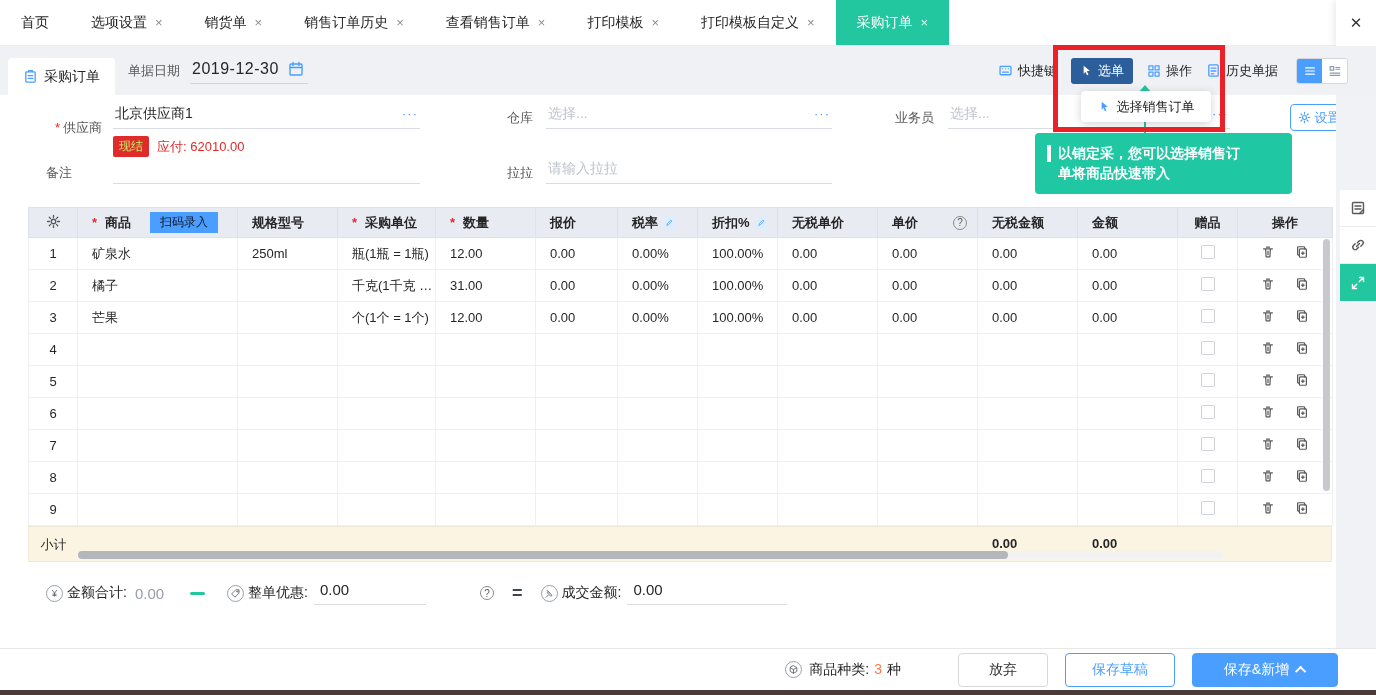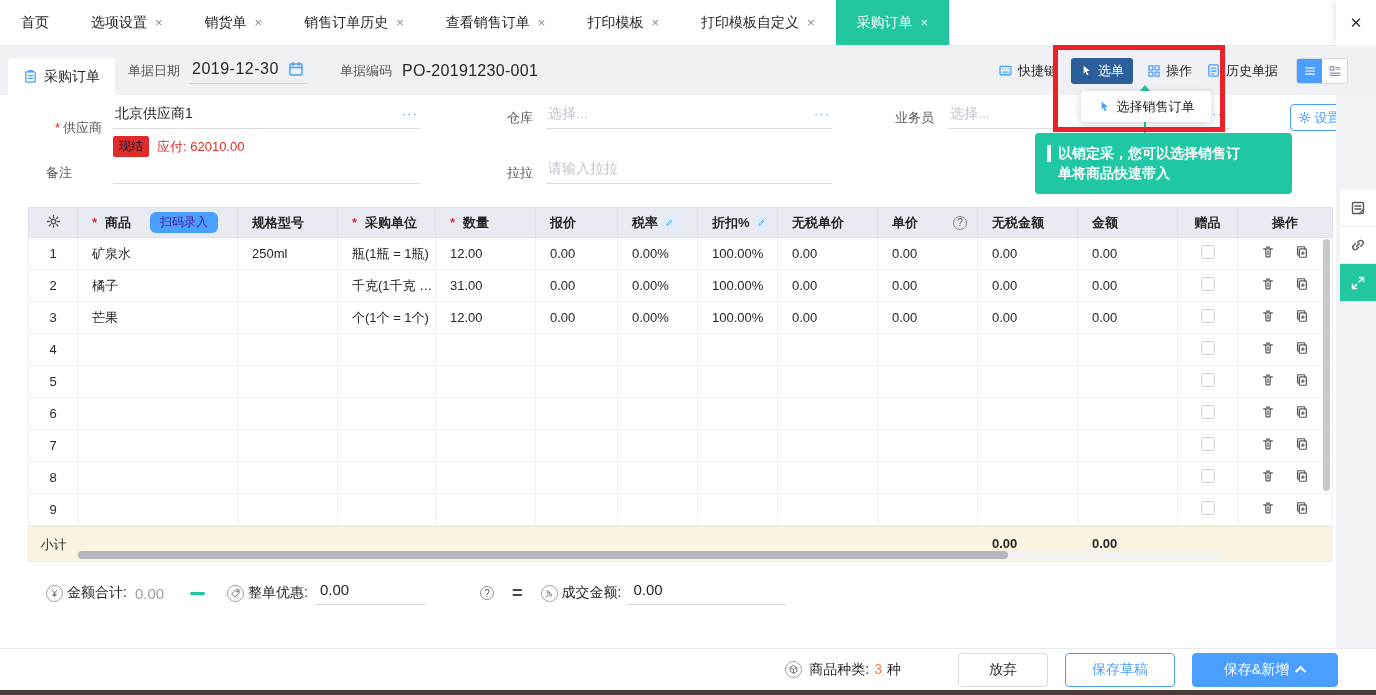--- a/index.html
+++ b/index.html
@@ -45,35 +45,35 @@
   .rail-btn { width:36px; height:37px; background:#fff; border-bottom:1px solid #ececec; display:flex; align-items:center; justify-content:center; cursor:pointer; }
   .rail-btn.green { background:#22C79F; border-bottom:none; }
 
   .req { color:#E02B2B; margin-right:3px; }
   .lbl { position:absolute; font-size:13px; color:#595959; }
   .field { position:absolute; border-bottom:1px solid #d9dce1; height:26px; display:flex; align-items:center; justify-content:space-between; padding:0 2px 4px 2px; font-size:14px; }
   .field .val { color:#262626; }
   .field .ph { color:#c0c4cc; }
   .dots { color:#4A9EFF; font-size:13px; letter-spacing:1px; cursor:pointer; }
   .settle-row { position:absolute; left:113px; top:41px; display:flex; align-items:center; gap:8px; }
-  .badge-red { background:#E02B2B; color:#0f172a; font-size:12px; padding:2px 6px; border-radius:2px; }
+  .badge-red { background:#E02B2B; color:#bef264; font-size:12px; padding:2px 6px; border-radius:2px; }
   .red-text { color:#E02B2B; font-size:13px; }
   .settings-btn { position:absolute; left:1290px; top:9px; width:58px; height:27px; border:1px solid #4A9EFF; border-radius:4px;
                   color:#4A9EFF; font-size:13px; display:flex; align-items:center; justify-content:center; gap:4px; background:#fff; cursor:pointer; }
 
   
   .table-wrap { position:absolute; left:28px; top:112px; width:1304px; }
   table.items { border-collapse:collapse; table-layout:fixed; width:1304px; }
   table.items th { height:30px; background:#E9EBF2; font-size:13px; font-weight:600; color:#262626;
                    border:1px solid #dfe2ea; border-top:1px solid #dfe2ea; padding:0 0 0 14px; text-align:left; }
   table.items td { height:32px; border:1px solid #eef0f3; font-size:13px; color:#262626; padding:0 0 0 14px; background:#fff; }
   table.items th.c, table.items td.c { text-align:center; padding:0; }
   .th-flex { display:flex; align-items:center; gap:5px; }
   .th-flex.spread { justify-content:space-between; padding-right:10px; }
-  .scan-badge { background:#4A9EFF; color:#4c1d95; font-size:12px; font-weight:normal; border-radius:6px; padding:2px 10px; margin-left:14px; cursor:pointer; }
+  .scan-badge { background:#4A9EFF; color:#0f172a; font-size:12px; font-weight:normal; border-radius:0; padding:2px 10px; margin-left:14px; cursor:pointer; }
   .edit-ic { width:13px; height:13px; background:#DFEDFF; border-radius:2px; display:inline-flex; align-items:center; justify-content:center; cursor:pointer; }
   .help-ic { width:14px; height:14px; border:1px solid #8c8c8c; border-radius:50%; font-size:10px; color:#595959;
              display:inline-flex; align-items:center; justify-content:center; font-weight:normal; cursor:pointer; }
   .cbx { width:14px; height:14px; border:1px solid #d0d3d9; border-radius:2px; background:#fff; display:inline-block; cursor:pointer; }
   .ops-ic { display:inline-flex; gap:20px; align-items:center; color:#595959; }
   .ops-ic .ic { cursor:pointer; display:flex; }
   .subtotal { position:relative; width:1304px; height:36px; background:#FBF4E3; border:1px solid #f0e9d8; }
   .subtotal .st-label { position:absolute; left:0; top:0; width:49px; height:36px; display:flex; align-items:center; justify-content:center; font-size:13px; color:#262626; }
   .subtotal .st-v1 { position:absolute; left:963px; top:9px; font-size:13px; font-weight:bold; color:#262626; }
   .subtotal .st-v2 { position:absolute; left:1063px; top:9px; font-size:13px; font-weight:bold; color:#262626; }
@@ -170,24 +170,20 @@
       <span class="fld-label">单据日期</span>
       <span class="date-box">
         <span class="date-val">2019-12-30</span>
         <span id="ic-calendar">
             <svg width="16" height="16" viewBox="0 0 16 16" fill="none" stroke="#4A9EFF" stroke-width="1.4" stroke-linecap="round" stroke-linejoin="round">
               <rect x="2" y="3" width="12" height="11" rx="1"></rect>
               <path d="M5 1.5v3M11 1.5v3M2 6.5h12"></path>
             </svg>
           </span>
       </span>
-    </div>
-    <div class="code-group">
-      <span class="fld-label">单据编码</span>
-      <span class="code-val">PO-20191230-001</span>
     </div>
     <div class="hdr-toolbar">
       <span class="tb-item">
         <span class="ic" id="ic-keyboard">
             <svg width="15" height="15" viewBox="0 0 16 16" fill="none" stroke="#4A9EFF" stroke-width="1.4" stroke-linecap="round" stroke-linejoin="round">
               <rect x="2.2" y="3.5" width="11.6" height="9" rx="1"></rect>
               <path d="M5 6.2h.01M8 6.2h.01M11 6.2h.01M5 9.8h6"></path>
             </svg>
           </span>
         <span>快捷键</span>

